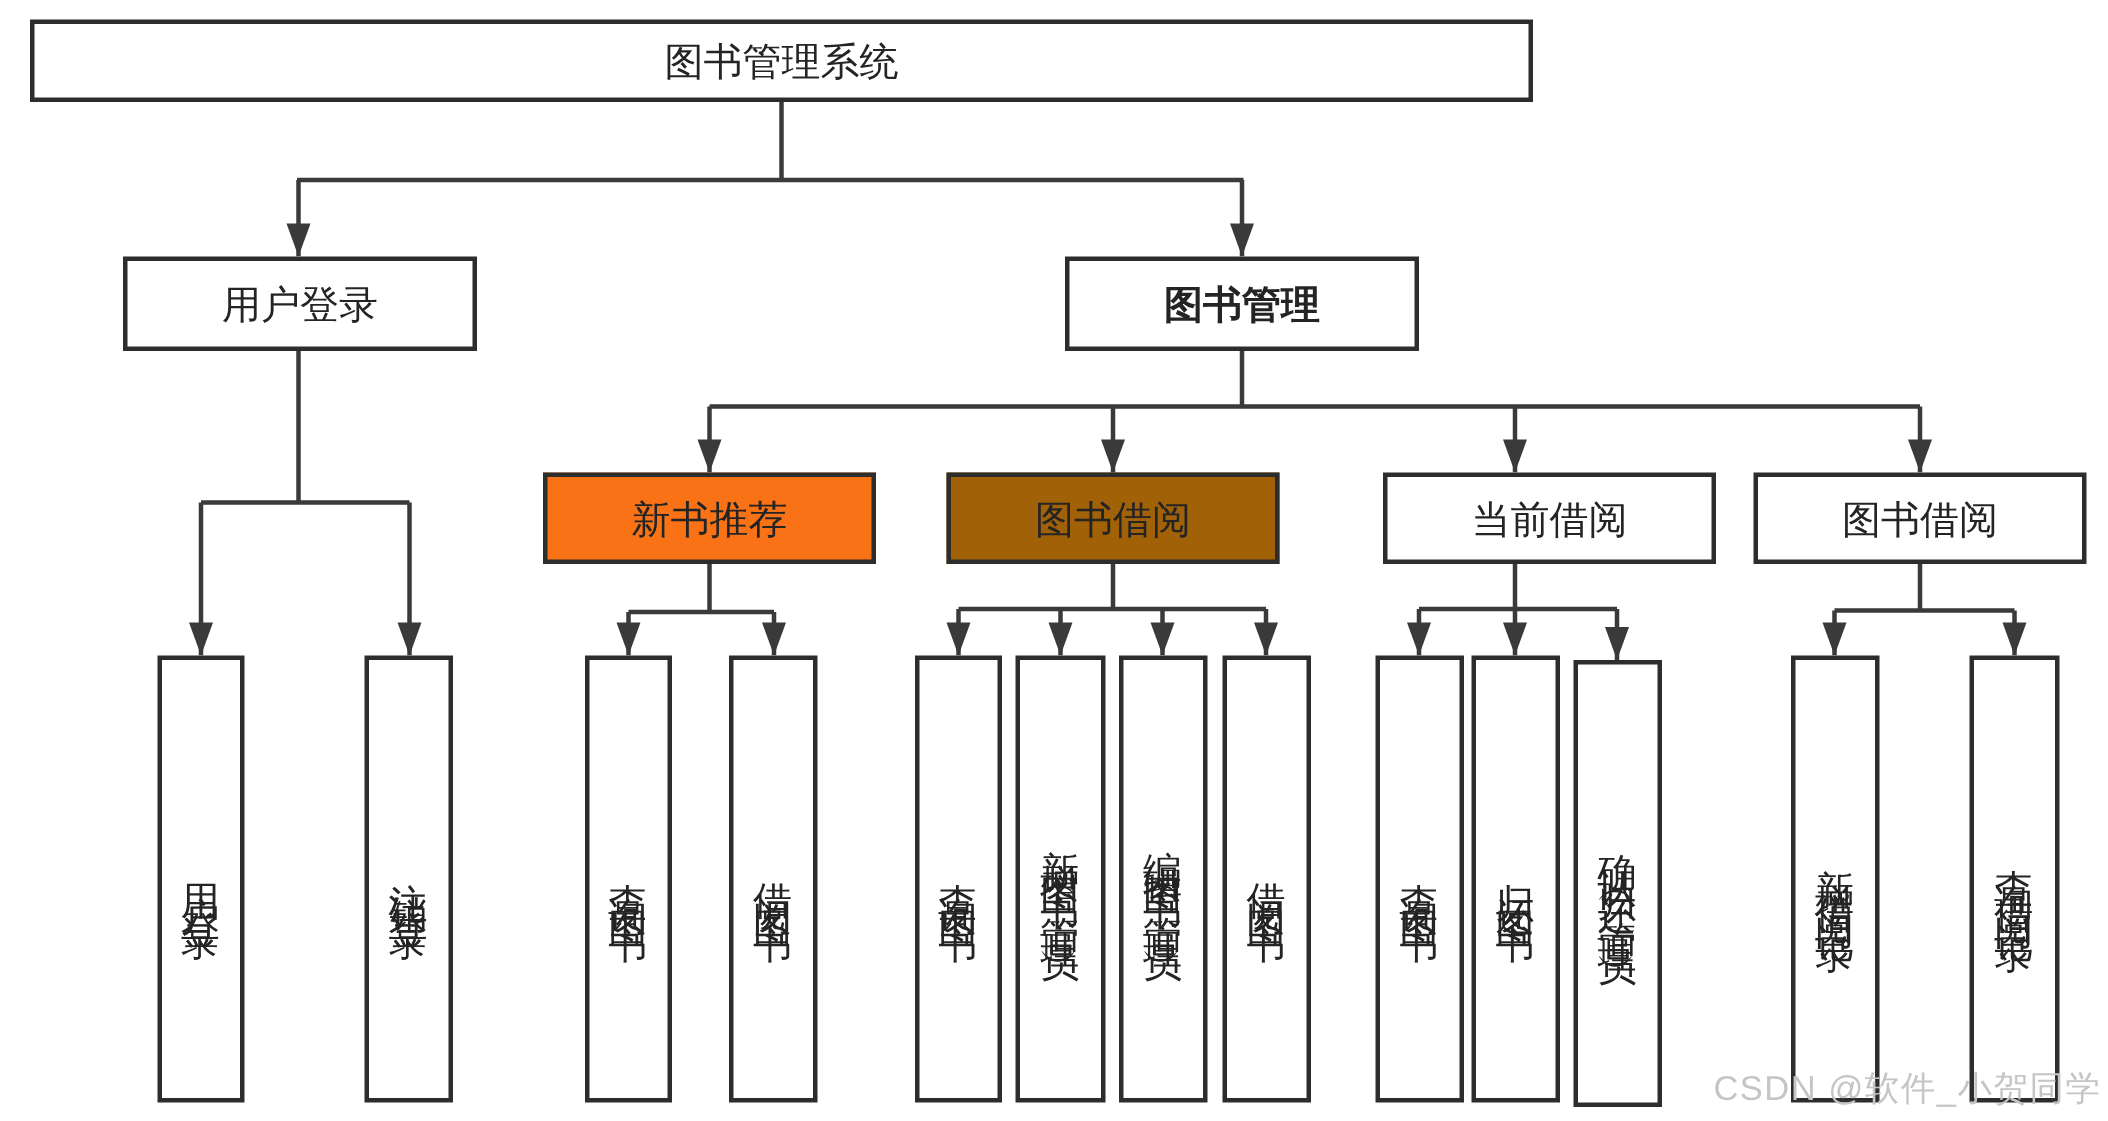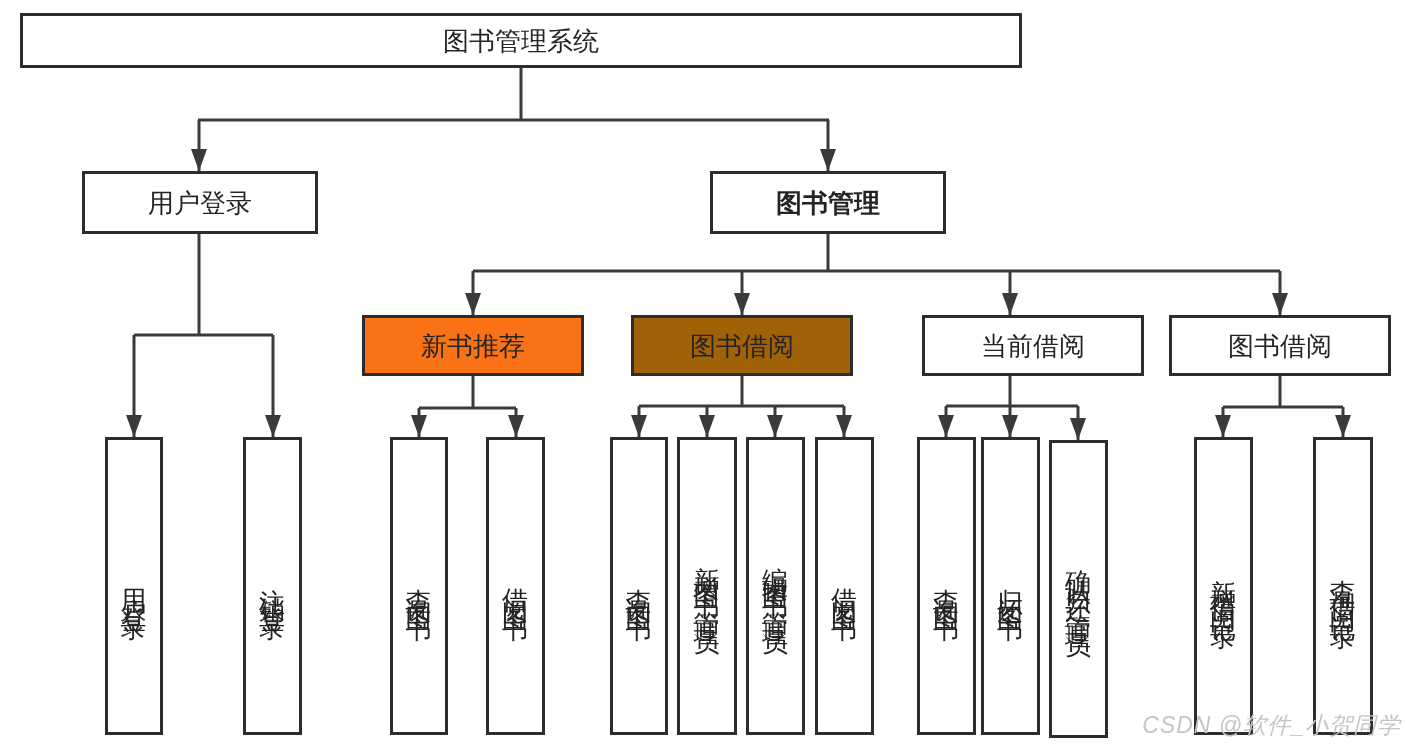--- a/index.html
+++ b/index.html
@@ -91,21 +91,21 @@
       <path d="M 631 415 L 647 415 L 639 437 Z" fill="#3a3a3a"></path>
       <path d="M 699 415 L 715 415 L 707 437 Z" fill="#3a3a3a"></path>
       <path d="M 767 415 L 783 415 L 775 437 Z" fill="#3a3a3a"></path>
       <path d="M 836 415 L 852 415 L 844 437 Z" fill="#3a3a3a"></path>
       <path d="M 938 415 L 954 415 L 946 437 Z" fill="#3a3a3a"></path>
       <path d="M 1002 415 L 1018 415 L 1010 437 Z" fill="#3a3a3a"></path>
       <path d="M 1070 418 L 1086 418 L 1078 440 Z" fill="#3a3a3a"></path>
       <path d="M 1215 415 L 1231 415 L 1223 437 Z" fill="#3a3a3a"></path>
       <path d="M 1335 415 L 1351 415 L 1343 437 Z" fill="#3a3a3a"></path>
     </svg>
-  <div class="watermark" style="color: rgb(197, 197, 197); font-style: italic;">CSDN @软件_小贺同学</div>
+  <div class="watermark" style="color: rgb(197, 197, 197);">CSDN @软件_小贺同学</div>
 <div class="node" style="left: 20px; top: 13px; width: 1002px; height: 55px; border-color: rgb(45, 45, 45); background: rgb(255, 255, 255); color: rgb(36, 36, 36);">
       <span class="label">图书管理系统</span>
     </div>
     <div class="node" style="left: 82px; top: 171px; width: 236px; height: 63px; border-color: rgb(45, 45, 45); background: rgb(255, 255, 255); color: rgb(36, 36, 36);">
       <span class="label">用户登录</span>
     </div>
     <div class="node" style="left: 710px; top: 171px; width: 236px; height: 63px; border-color: rgb(45, 45, 45); background: rgb(255, 255, 255); color: rgb(36, 36, 36); font-weight: bold;">
       <span class="label">图书管理</span>
     </div>
     <div class="node" style="left: 362px; top: 315px; width: 222px; height: 61px; border-color: rgb(45, 45, 45); background: #f97316; color: rgb(36, 36, 36);">

